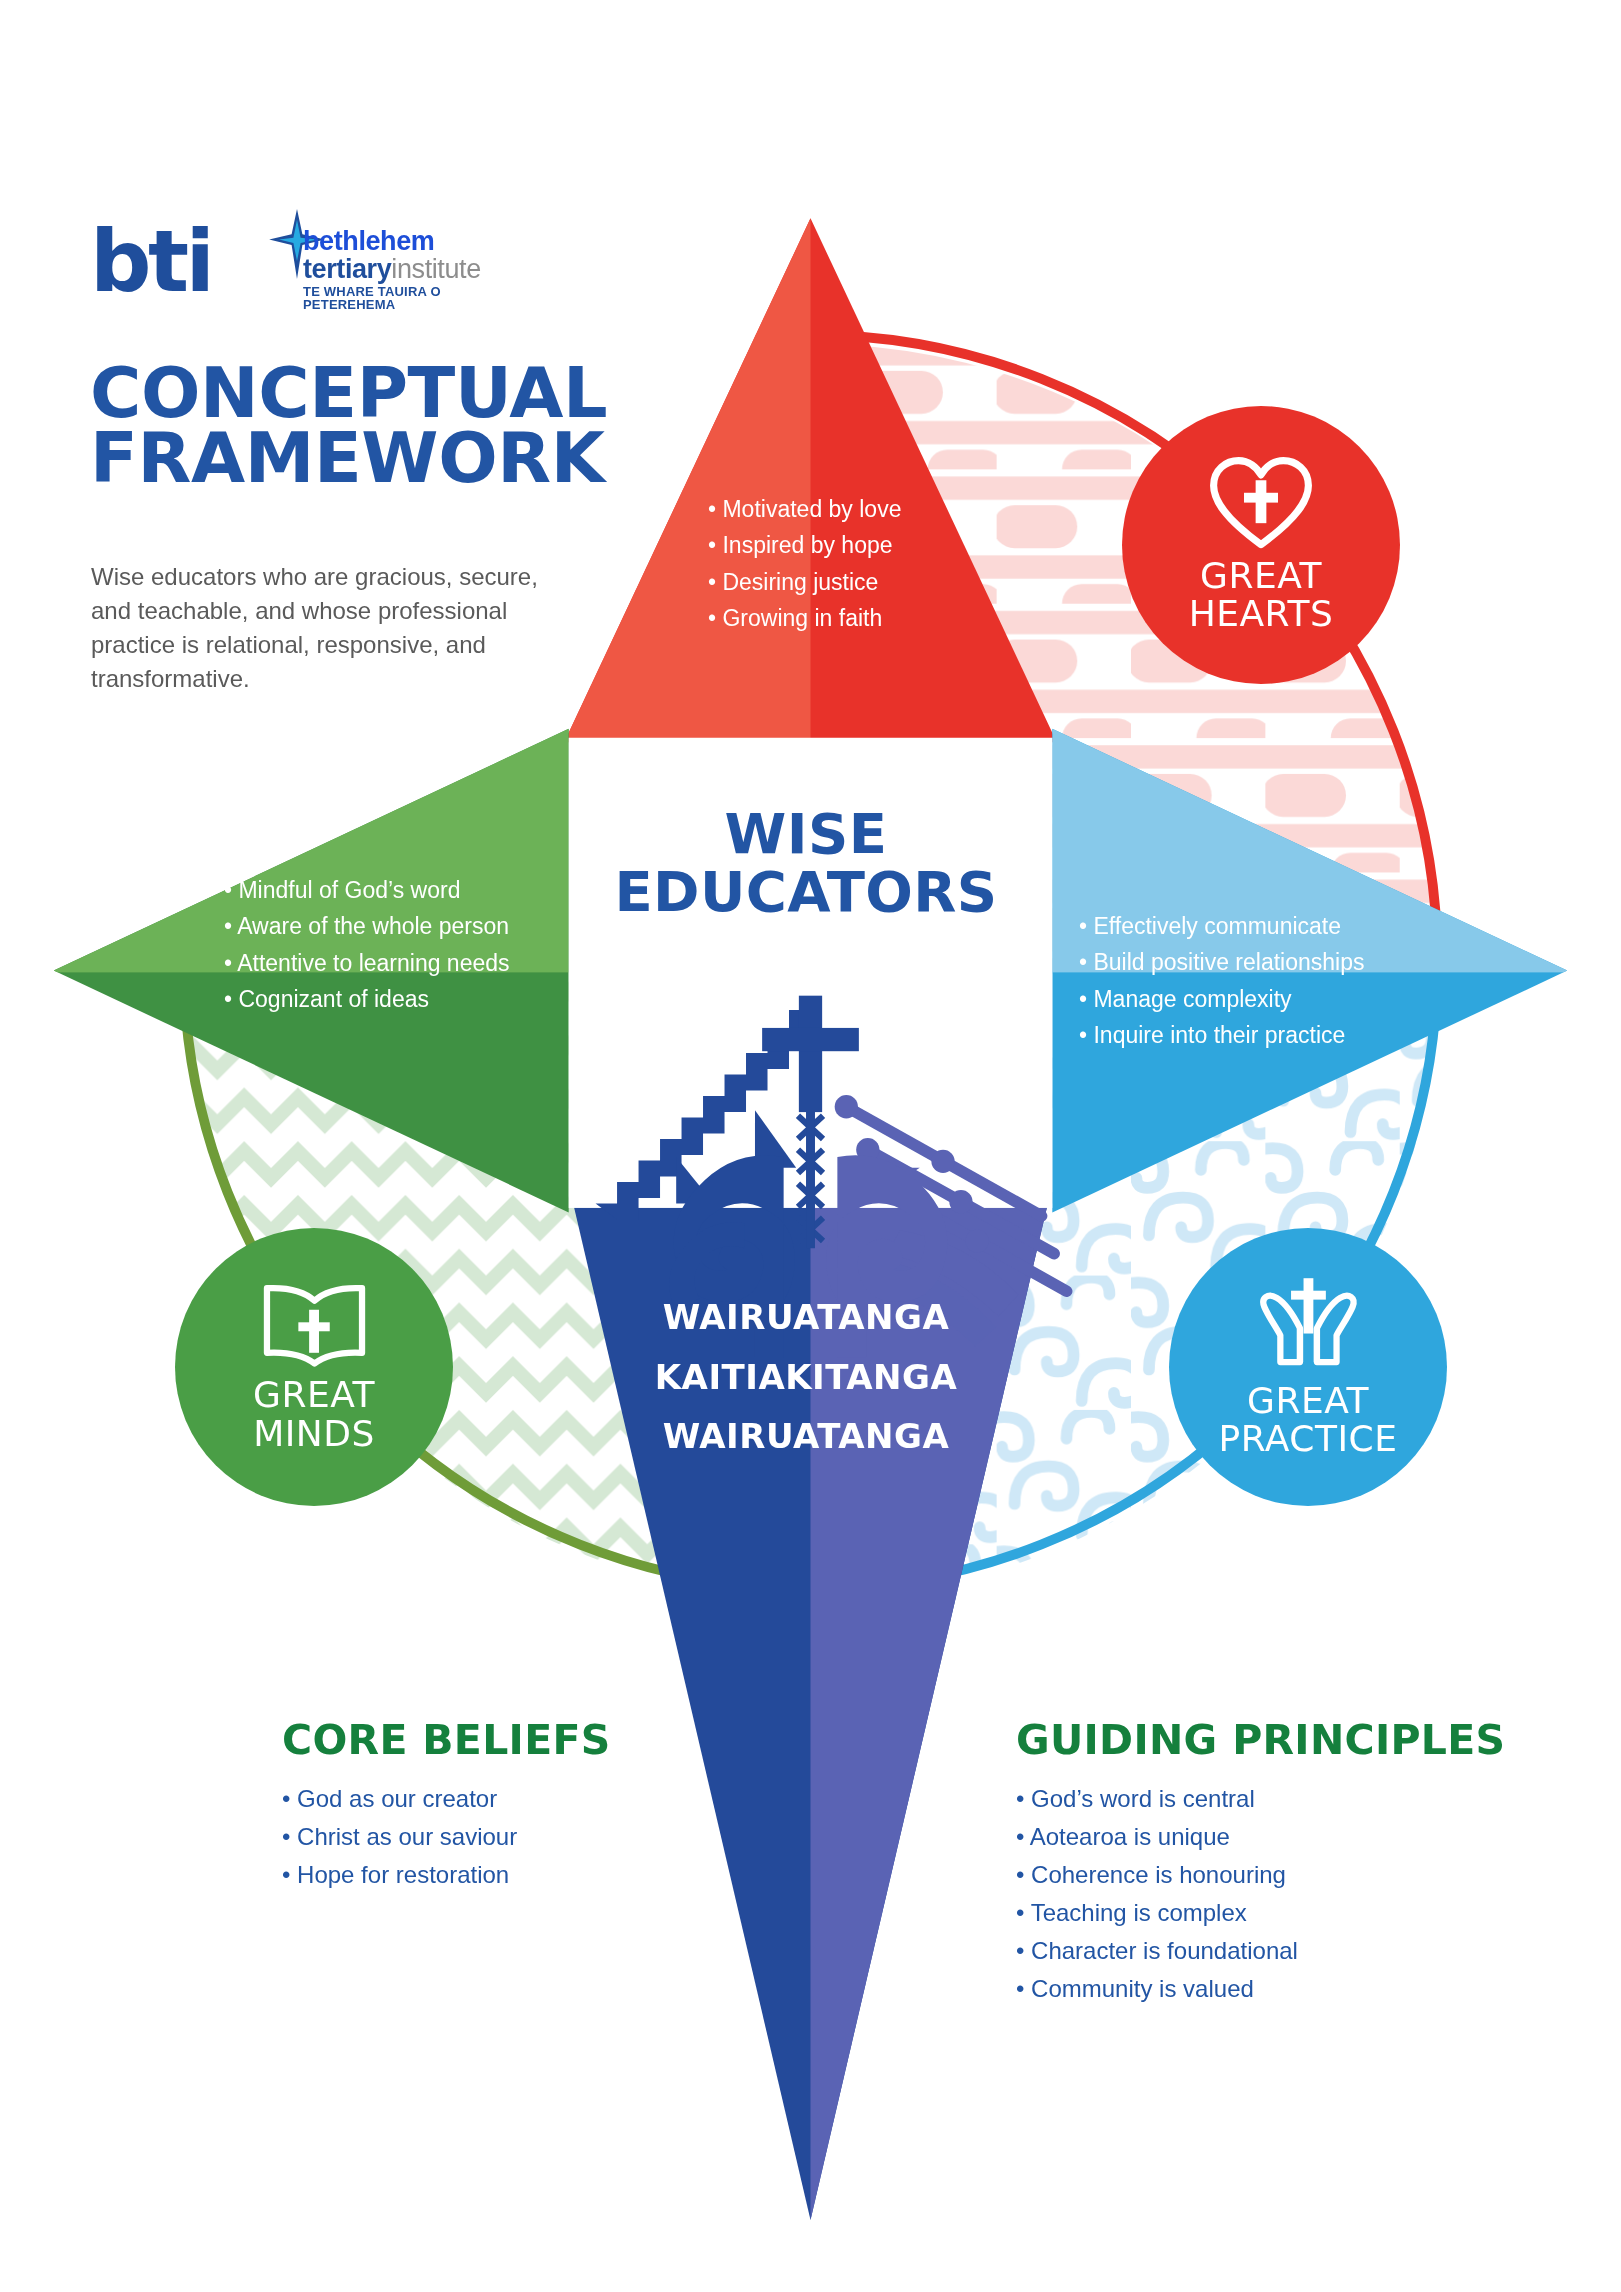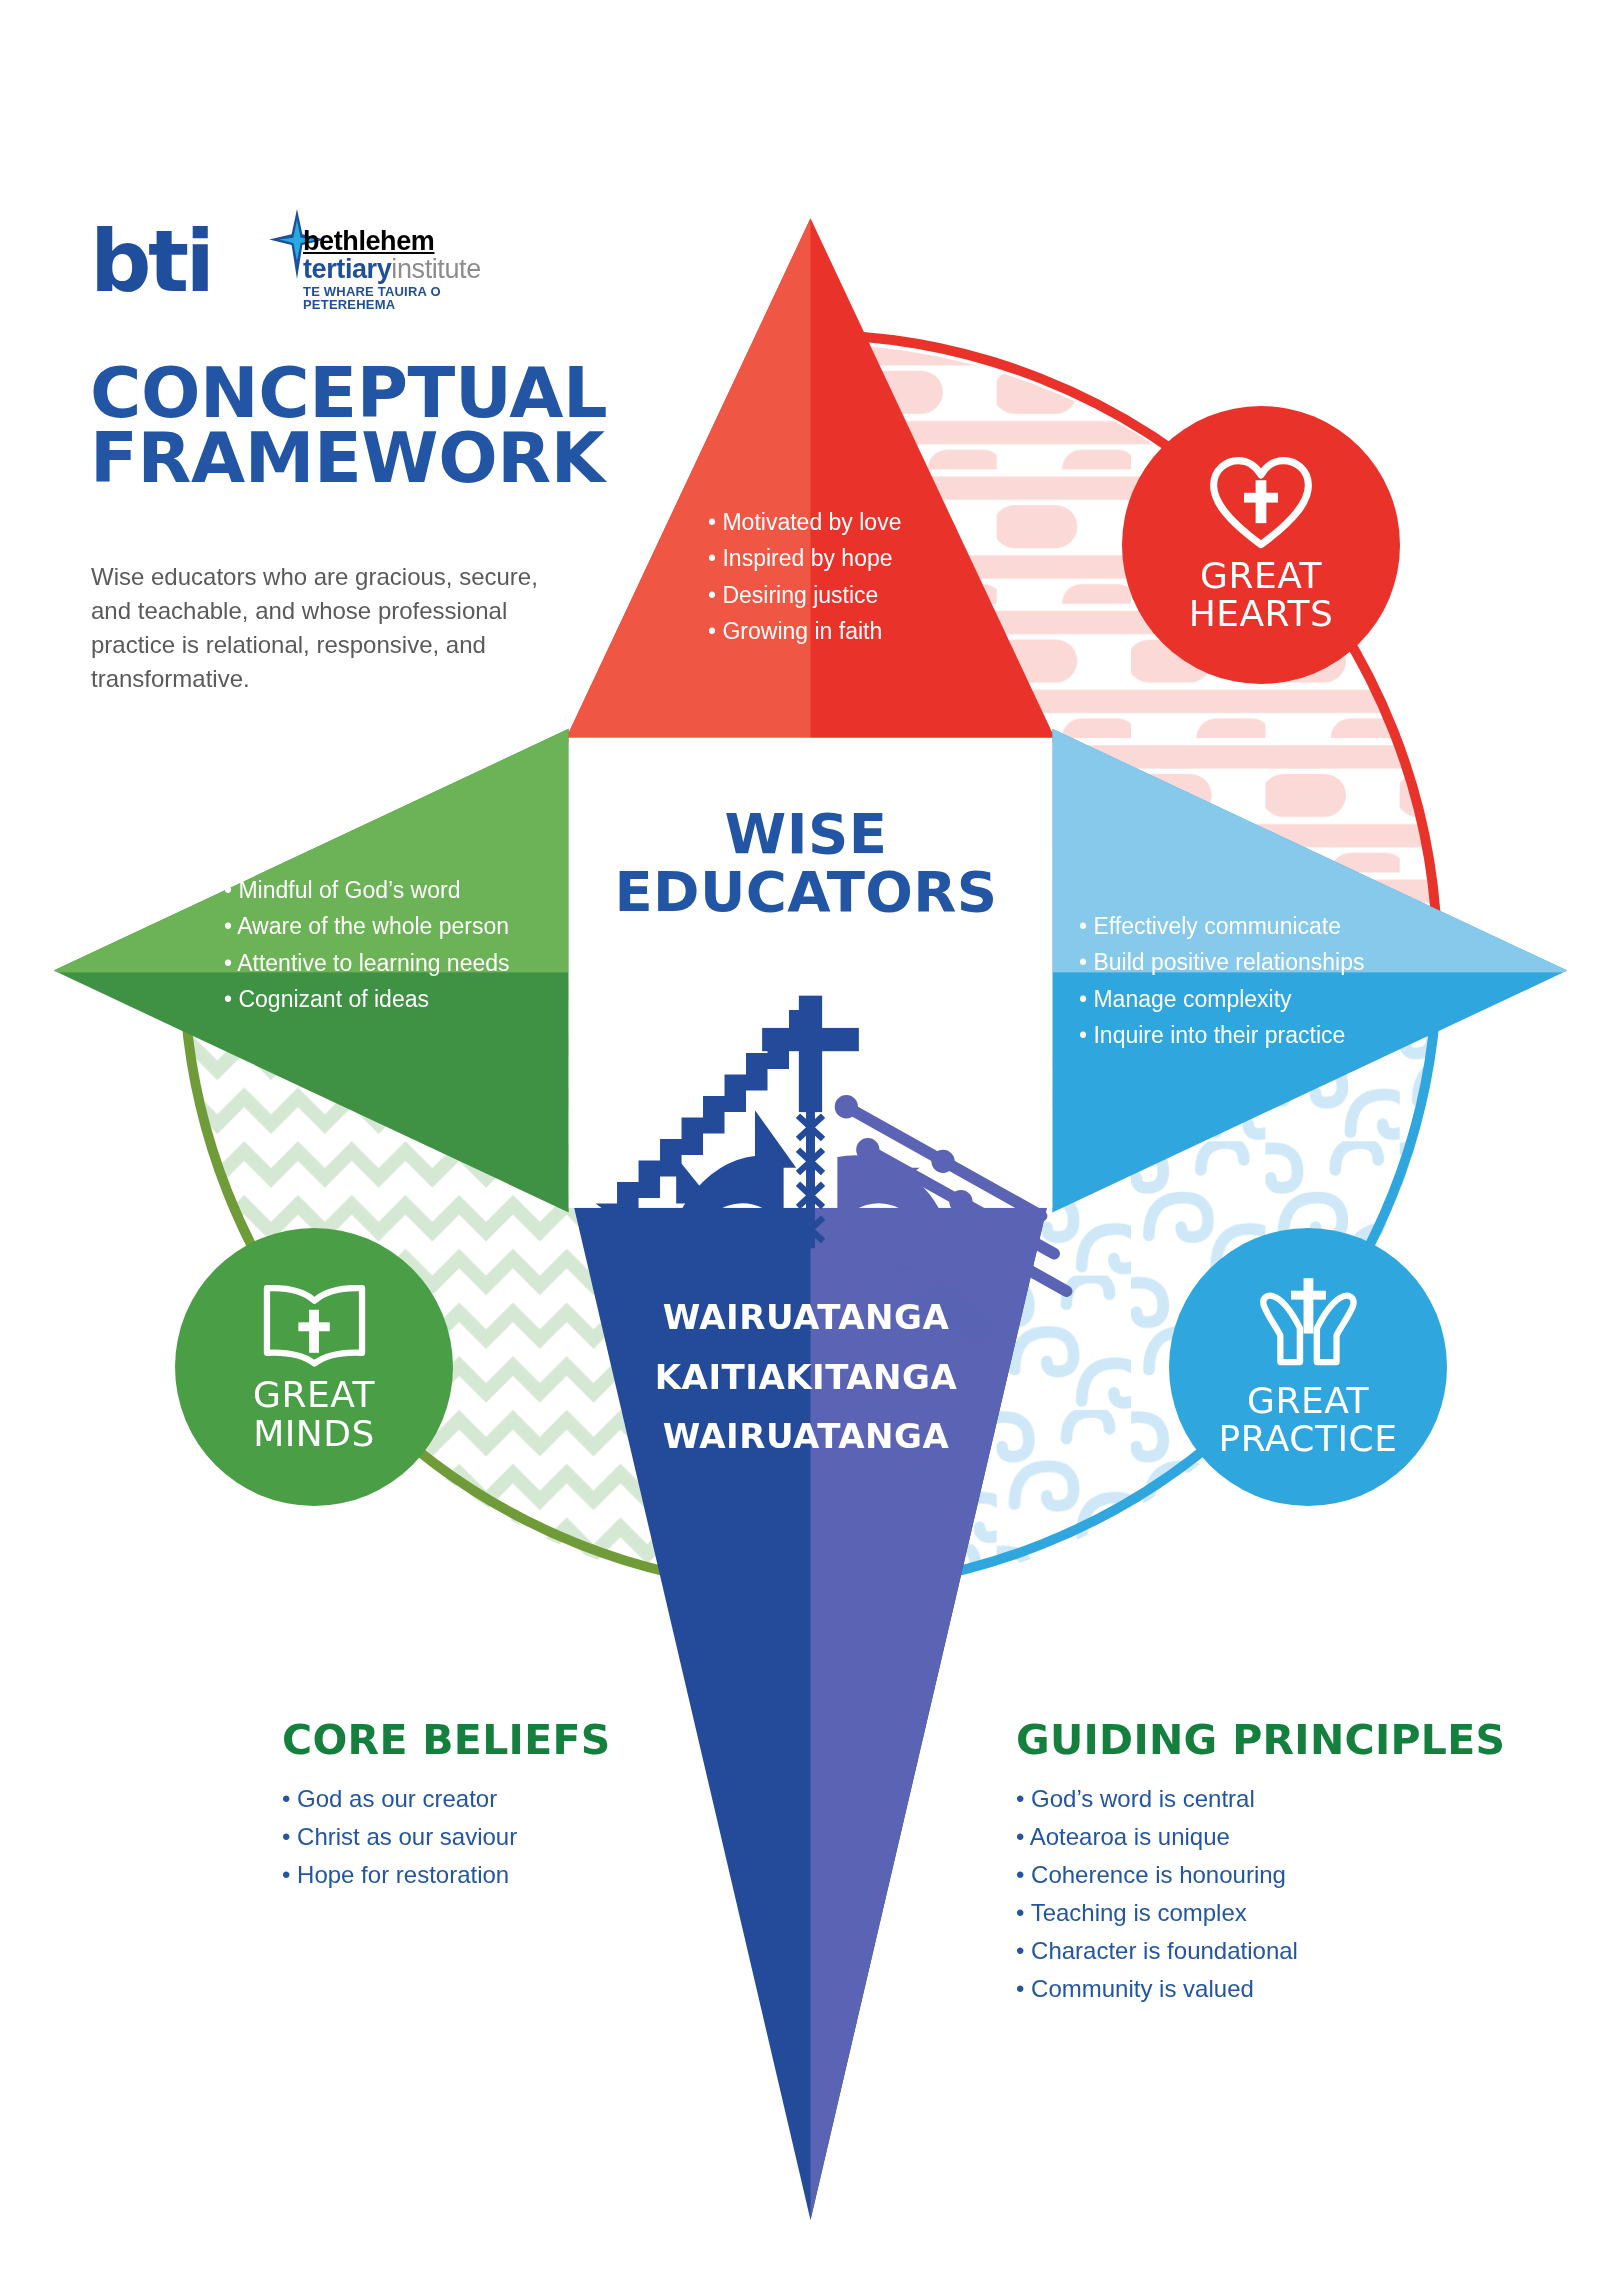--- a/index.html
+++ b/index.html
@@ -22,21 +22,21 @@
   
   #logo-block { left: 90px; top: 166px; width: 376px; height: 99px; }
   #logo-bti {
     position: absolute; left: 0; top: 9px;
     font-family: "DejaVu Sans", sans-serif;
     font-size: 86px; font-weight: bold; letter-spacing: -3.6px;
     color: #1f4e9c; line-height: 0.9;
   }
   #logo-star { position: absolute; left: 179px; top: -5.4px; }
   #logo-words { position: absolute; left: 213px; top: 14.3px; line-height: 1.02; }
-  #logo-bethlehem { font-size: 27px; color: #000000; font-weight: 600; letter-spacing: -0.4px; text-decoration: underline;}
+  #logo-bethlehem { font-size: 27px; color: #1d4ed8; font-weight: 600; letter-spacing: -0.4px;}
   #logo-tert-line { font-size: 27px; letter-spacing: -0.4px; }
   #logo-tertiary { color: #1f4e9c; font-weight: 700; }
   #logo-institute { color: #8d8d8d; font-weight: 400; }
   #logo-maori {
     font-size: 13px; color: #1f4e9c; font-weight: bold;
     letter-spacing: 0.2px; margin-top: 1.8px;
   }
 
   #main-title {
     left: 90px; top: 313px; width: 537px;
@@ -58,21 +58,21 @@
   #figure { left: 0; top: 0; width: 1621px; height: 2293px; }
 
   
   .tri-list {
     color: #ffffff; font-size: 23px; line-height: 1.58;
     list-style: none;
   }
   .tri-list li { white-space: nowrap; }
   .tri-list li::before { content: "• "; }
 
-  #hearts-list { left: 708px; top: 456px; }
+  #hearts-list { left: 708px; top: 443px; }
   #minds-list  { left: 224px; top: 824px; }
   #practice-list { left: 1079px; top: 860px; }
 
   #wise-educators {
     left: 591px; top: 757px; width: 430px; text-align: center;
     font-family: "DejaVu Sans", sans-serif;
     font-size: 56px; font-weight: bold; color: #2255a4;
     line-height: 1.03; letter-spacing: 0.4px;
   }
 

